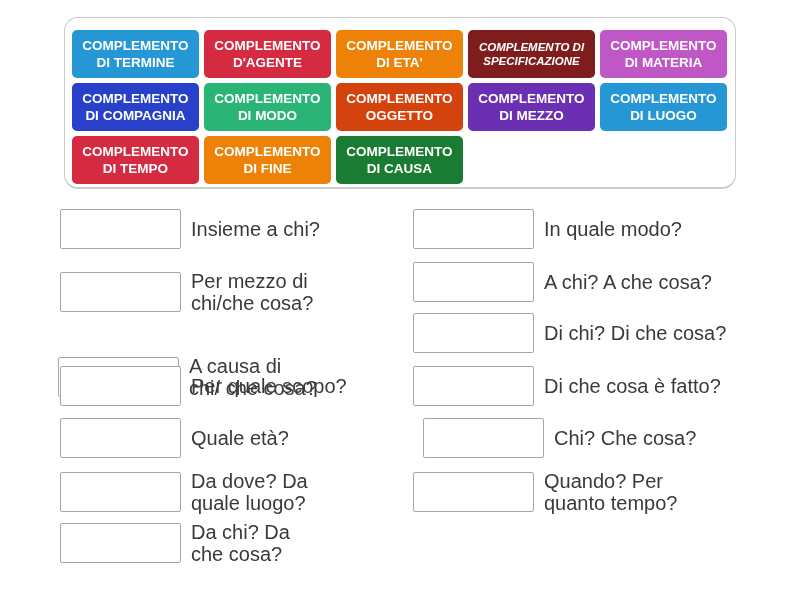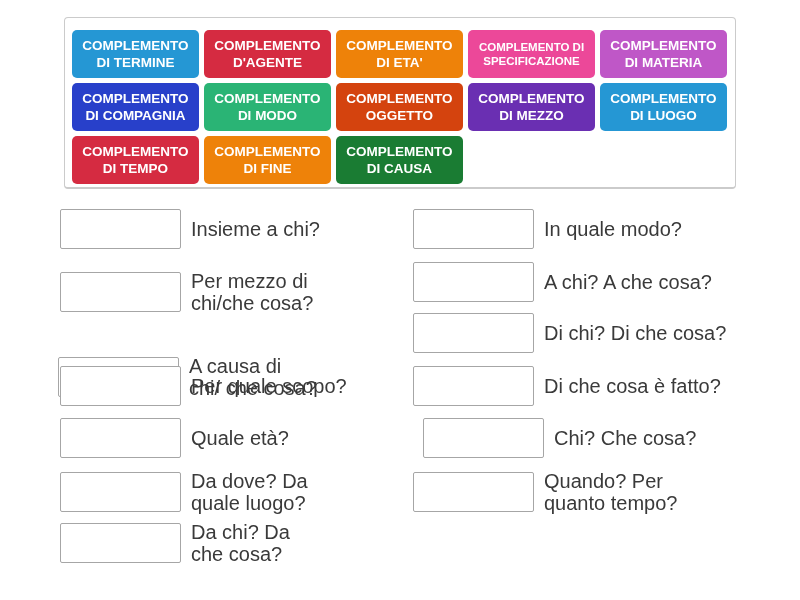--- a/index.html
+++ b/index.html
@@ -21,21 +21,21 @@
   .tray {
     position: absolute;
     left: 64px;
     top: 17px;
     width: 672px;
     height: 172px;
     box-sizing: border-box;
     background: #ffffff;
     border: 1px solid #cbcbcb;
     border-bottom-width: 2px;
-    border-radius: 4px;
+    border-radius: 14px;
     padding: 12px 7px 8px 7px;
   }
   .tray-grid {
     display: flex;
     flex-wrap: wrap;
     gap: 5px;
   }
   .tile {
     width: 127px;
     height: 48px;
@@ -97,21 +97,21 @@
       <div class="tile" style="background-color: rgb(213, 43, 65);">
         <span>COMPLEMENTO</span>
         <span>D'AGENTE</span>
       </div>
 
       <div class="tile" style="background-color: rgb(238, 130, 9);">
         <span>COMPLEMENTO</span>
         <span>DI ETA'</span>
       </div>
 
-      <div class="tile small" style="background-color: #ec4899;">
+      <div class="tile small" style="background-color: #7f1d1d; font-style: italic;">
         <span>COMPLEMENTO DI</span>
         <span>SPECIFICAZIONE</span>
       </div>
 
       <div class="tile" style="background-color: rgb(191, 87, 199);">
         <span>COMPLEMENTO</span>
         <span>DI MATERIA</span>
       </div>
 
       <div class="tile" style="background-color: rgb(40, 64, 202);">

